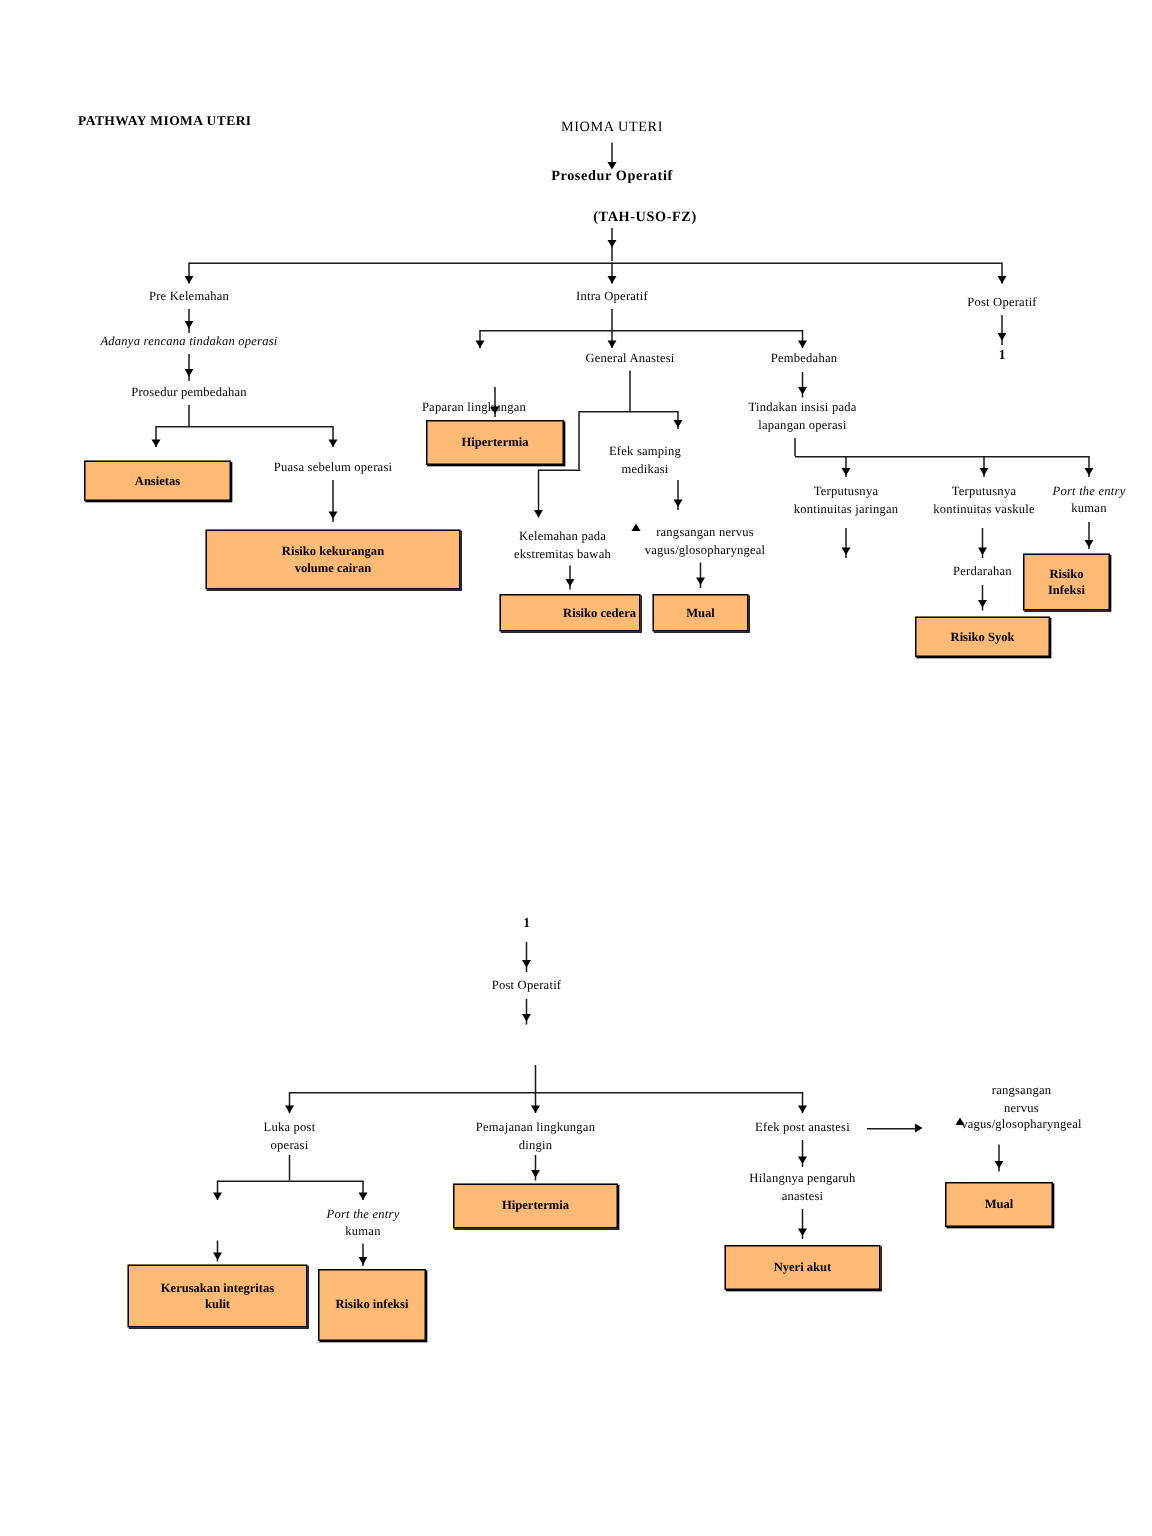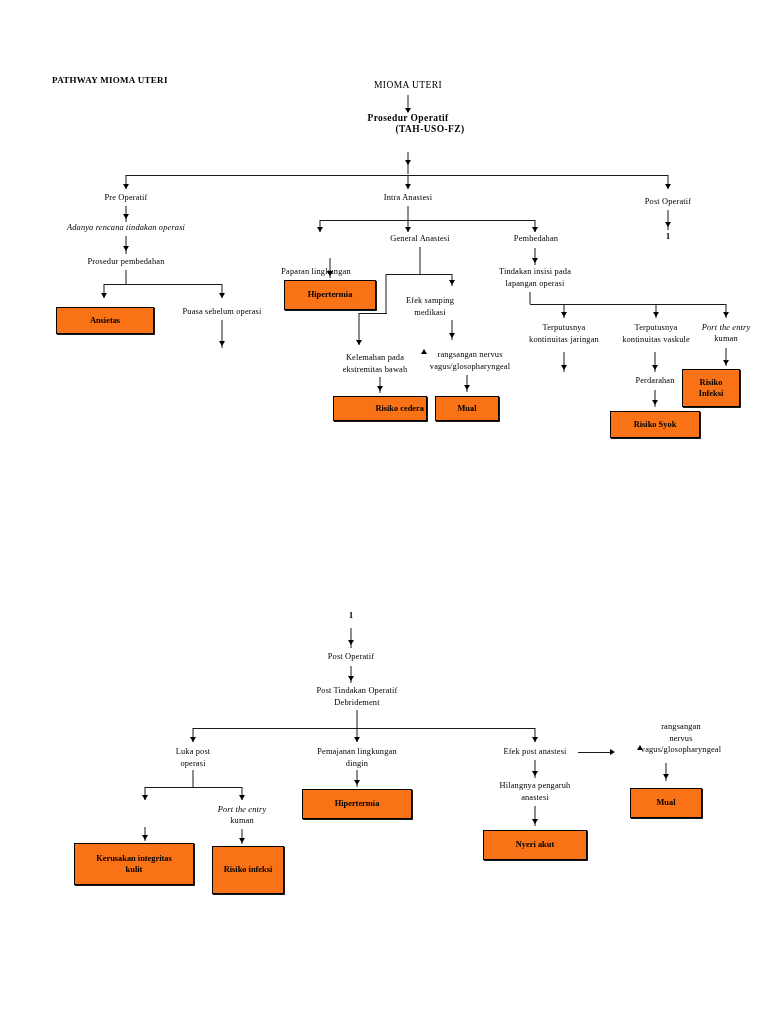--- a/index.html
+++ b/index.html
@@ -48,21 +48,21 @@
     font-size: 9px;
     font-weight: bold;
     text-align: center;
     transform: translateX(-50%);
   }
   
   .box {
     position: absolute;
     border: 1.6px solid #000;
     box-shadow: 0.9px 0.9px 0 0 #000;
-    background: #f97316;
+    background: #fdba74;
     display: flex;
     align-items: center;
     justify-content: center;
     text-align: center;
     font-size: 8.4px;
     font-weight: bold;
     line-height: 11.5px;
     white-space: pre-line;
     transform: translateX(-50%);
     box-sizing: border-box;
@@ -105,34 +105,34 @@
 <body>
 
 <div id="canvas">
 
   <div class="title" style="left:52px; top:75px;">PATHWAY MIOMA UTERI</div>
 
   <div class="hdr" style="left:408px; top:80px;">MIOMA UTERI</div>
   <div class="vline" style="left:408px; top:95px; height:16px;"></div>
   <div class="arrow" style="left:408px; top:108px;"></div>
   <div class="hdr bold" style="left:408px; top:113px;">Prosedur Operatif</div>
-  <div class="hdr bold" style="left:408px; top:124px;padding-left:44px;">(TAH-USO-FZ)</div>
+  <div class="hdr bold" style="left:408px; top:140px;padding-left:44px;">(TAH-USO-FZ)</div>
   <div class="vline" style="left:408px; top:152px; height:22px;"></div>
   <div class="arrow" style="left:408px; top:160px;"></div>
 
   <div class="hline" style="left:126px; top:175px; width:542px;"></div>
   <div class="vline" style="left:126px; top:175px; height:14px;"></div>
   <div class="arrow" style="left:126px; top:184px;"></div>
   <div class="vline" style="left:408px; top:175px; height:14px;"></div>
   <div class="arrow" style="left:408px; top:184px;"></div>
   <div class="vline" style="left:668px; top:175px; height:14px;"></div>
   <div class="arrow" style="left:668px; top:184px;"></div>
 
-  <div class="node" style="left:126px; top:192px; width:110px;">Pre Operatif</div>
-  <div class="node" style="left:408px; top:192px; width:110px;">Intra Anastesi</div>
+  <div class="node" style="left:126px; top:192px; width:110px;">Pre Kelemahan</div>
+  <div class="node" style="left:408px; top:192px; width:110px;">Intra Operatif</div>
   <div class="node" style="left:668px; top:196px; width:110px;">Post Operatif</div>
 
   <div class="vline" style="left:126px; top:206px; height:16px;"></div>
   <div class="arrow" style="left:126px; top:214px;"></div>
   <div class="node" style="left:126px; top:222px; width:185px;font-style:italic;">Adanya rencana tindakan operasi</div>
 
   <div class="vline" style="left:126px; top:236px; height:18px;"></div>
   <div class="arrow" style="left:126px; top:246px;"></div>
   <div class="node" style="left:126px; top:256px; width:150px;">Prosedur pembedahan</div>
 
@@ -143,20 +143,24 @@
   <div class="vline" style="left:222px; top:284px; height:14px;"></div>
   <div class="arrow" style="left:222px; top:293px;"></div>
 
   <div class="box" style="left:105px; top:307px; width:98px; height:27px;">
     <span class="boxtxt">Ansietas</span>
   </div>
 
   <div class="node" style="left:222px; top:306px; width:120px;">Puasa sebelum operasi</div>
   <div class="vline" style="left:222px; top:320px; height:28px;"></div>
   <div class="arrow" style="left:222px; top:341px;"></div>
+  <div class="box" style="left:222px; top:353px; width:170px; height:40px;">
+    <span class="boxtxt">Risiko kekurangan
+volume cairan</span>
+  </div>
 
   <div class="vline" style="left:408px; top:206px; height:14px;"></div>
   <div class="hline" style="left:320px; top:220px; width:215px;"></div>
   <div class="vline" style="left:320px; top:220px; height:12px;"></div>
   <div class="arrow" style="left:320px; top:227px;"></div>
   <div class="vline" style="left:408px; top:220px; height:12px;"></div>
   <div class="arrow" style="left:408px; top:227px;"></div>
   <div class="vline" style="left:535px; top:220px; height:12px;"></div>
   <div class="arrow" style="left:535px; top:227px;"></div>
 
@@ -245,22 +249,20 @@
   <div class="vline" style="left:668px; top:210px; height:20px;"></div>
   <div class="arrow" style="left:668px; top:222px;"></div>
   <div class="marker" style="left:668px; top:231px;">1</div>
 
   <div class="marker" style="left:351px; top:610px;">1</div>
   <div class="vline" style="left:351px; top:628px; height:20px;"></div>
   <div class="arrow" style="left:351px; top:640px;"></div>
   <div class="node" style="left:351px; top:651px; width:110px;">Post Operatif</div>
   <div class="vline" style="left:351px; top:666px; height:17px;"></div>
   <div class="arrow" style="left:351px; top:676px;"></div>
-  <div class="node" style="left:357px; top:685px; width:140px;">Post Tindakan Operatif
-Debridement</div>
 
   <div class="vline" style="left:357px; top:710px; height:18px;"></div>
   <div class="hline" style="left:193px; top:728px; width:342px;"></div>
   <div class="vline" style="left:193px; top:728px; height:14px;"></div>
   <div class="arrow" style="left:193px; top:737px;"></div>
   <div class="vline" style="left:357px; top:728px; height:14px;"></div>
   <div class="arrow" style="left:357px; top:737px;"></div>
   <div class="vline" style="left:535px; top:728px; height:14px;"></div>
   <div class="arrow" style="left:535px; top:737px;"></div>
 
@@ -277,21 +279,21 @@
   <div class="vline" style="left:242px; top:787px; height:13px;"></div>
   <div class="arrow" style="left:242px; top:795px;"></div>
 
   <div class="node" style="left:145px; top:848px; width:115px;">Terputusnya kontinuitas
 jaringan</div>
   <div class="node ital" style="left:242px; top:804px; width:74px;">Port the entry</div>
   <div class="node" style="left:242px; top:815px; width:74px;">kuman</div>
 
   <div class="vline" style="left:145px; top:827px; height:14px;"></div>
   <div class="arrow" style="left:145px; top:835px;"></div>
-  <div class="box" style="left:134px; top:843px; width:120px; height:42px;">
+  <div class="box" style="left:145px; top:843px; width:120px; height:42px;">
     <span class="boxtxt">Kerusakan integritas
 kulit</span>
   </div>
 
   <div class="vline" style="left:242px; top:829px; height:15px;"></div>
   <div class="arrow" style="left:242px; top:838px;"></div>
   <div class="box" style="left:248px; top:846px; width:72px; height:48px;">
     <span class="boxtxt">Risiko infeksi</span>
   </div>
 

